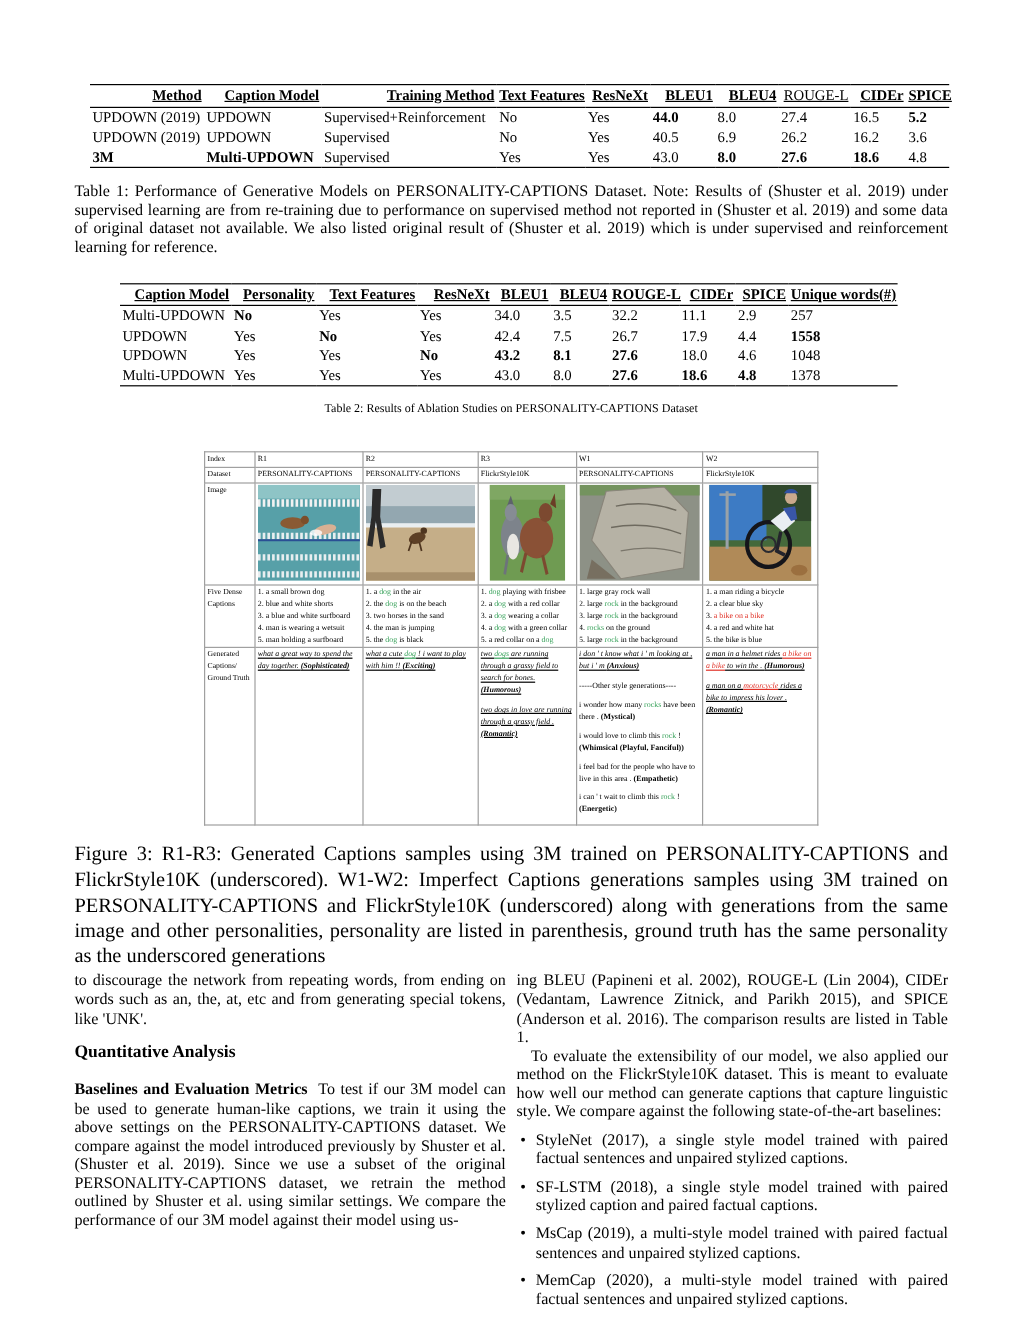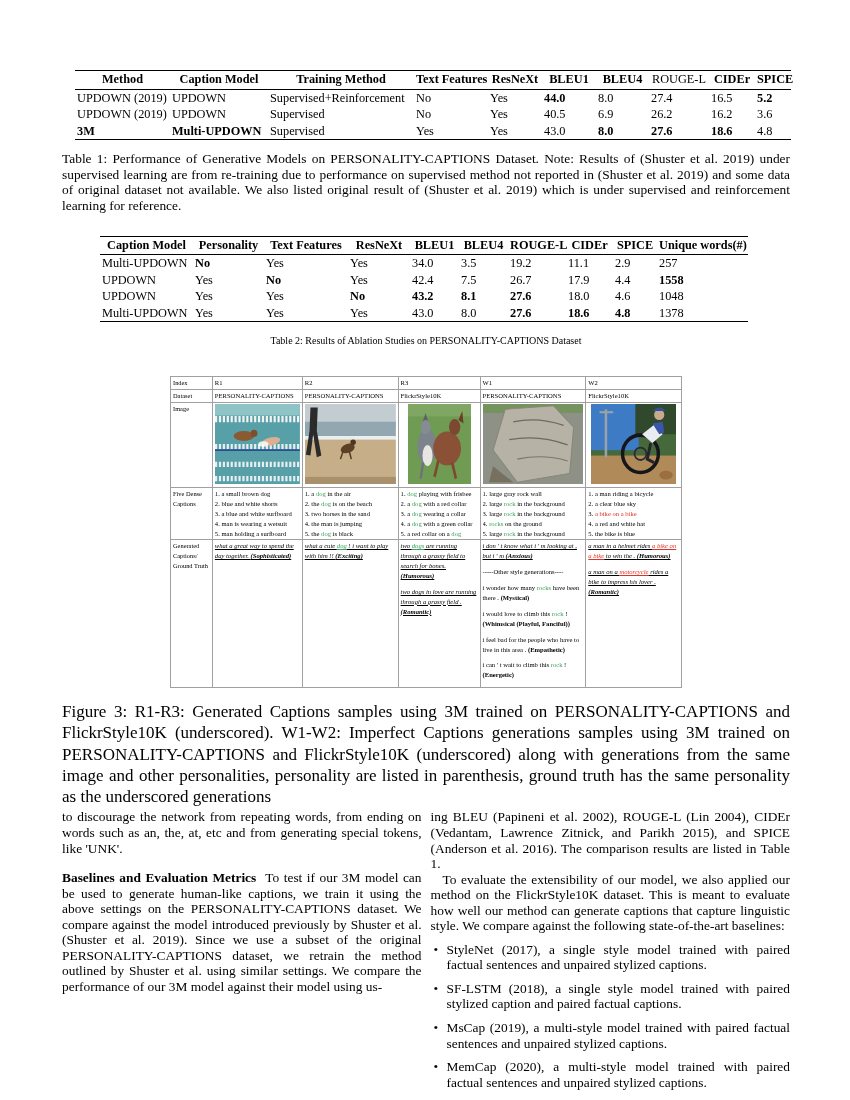--- a/index.html
+++ b/index.html
@@ -11,22 +11,22 @@
   }
   .page{padding:70px 60px 0 62px;width:728px;}
 
   
   .metrics-table{
     border-collapse:collapse;table-layout:fixed;
     border-top:1.6px solid #000;border-bottom:1.6px solid #000;
     font-size:12.3px;line-height:1.18;
   }
   .metrics-table th{
-    font-weight:bold;text-align:center;border-bottom:1px solid #000;
-    padding:1px 2px 2px 2px;white-space:nowrap;
+    font-weight:bold;text-align:right;border-bottom:1px solid #000;
+    padding:1px 2px 2px 2px;white-space:nowrap;text-decoration:underline;
   }
   .metrics-table th.plain{font-weight:normal;}
   .metrics-table td{padding:1px 2px;white-space:nowrap;overflow:hidden;}
   .metrics-table td.bold{font-weight:bold;}
   #table1{width:716px;margin-left:13px;}
   #table2{width:648px;margin-left:38px;margin-top:22px;}
 
   .table-caption{
     font-size:13.4px;line-height:1.17;text-align:justify;margin-top:11px;
   }
@@ -167,21 +167,21 @@
         </tr>
       </thead>
     <tbody>
         <tr>
           <td>Multi-UPDOWN</td>
           <td class="bold">No</td>
           <td>Yes</td>
           <td>Yes</td>
           <td>34.0</td>
           <td>3.5</td>
-          <td>19.2</td>
+          <td>32.2</td>
           <td>11.1</td>
           <td>2.9</td>
           <td>257</td>
         </tr>
         <tr>
           <td>UPDOWN</td>
           <td>Yes</td>
           <td class="bold">No</td>
           <td>Yes</td>
           <td>42.4</td>
@@ -387,20 +387,21 @@
             </td>
       </tr>
     </tbody>
       </table>
   </div>
   <div class="fig-caption">Figure 3: R1-R3: Generated Captions samples using 3M trained on PERSONALITY-CAPTIONS and FlickrStyle10K (underscored). W1-W2: Imperfect Captions generations samples using 3M trained on PERSONALITY-CAPTIONS and FlickrStyle10K (underscored) along with generations from the same image and other personalities, personality are listed in parenthesis, ground truth has the same personality as the underscored generations</div>
 
   <div class="cols">
     <div class="col">
       <p>to discourage the network from repeating words, from ending on words such as an, the, at, etc and from generating special tokens, like 'UNK'.</p>
+      <h2>Quantitative Analysis</h2>
       <p style="margin-top:14px;"><span class="lead">Baselines and Evaluation Metrics</span><span>To test if our 3M model can be used to generate human-like captions, we train it using the above settings on the PERSONALITY-CAPTIONS dataset. We compare against the model introduced previously by Shuster et al. (Shuster et al. 2019). Since we use a subset of the original PERSONALITY-CAPTIONS dataset, we retrain the method outlined by Shuster et al. using similar settings. We compare the performance of our 3M model against their model using us-</span></p>
     </div>
     <div class="col">
       <p>ing BLEU (Papineni et al. 2002), ROUGE-L (Lin 2004), CIDEr (Vedantam, Lawrence Zitnick, and Parikh 2015), and SPICE (Anderson et al. 2016). The comparison results are listed in Table 1.</p>
       <p class="indent">To evaluate the extensibility of our model, we also applied our method on the FlickrStyle10K dataset. This is meant to evaluate how well our method can generate captions that capture linguistic style. We compare against the following state-of-the-art baselines:</p>
       <div class="bullet">
           <span class="dot">•</span>
           <span>StyleNet (2017), a single style model trained with paired factual sentences and unpaired stylized captions.</span>
         </div>
       <div class="bullet">

